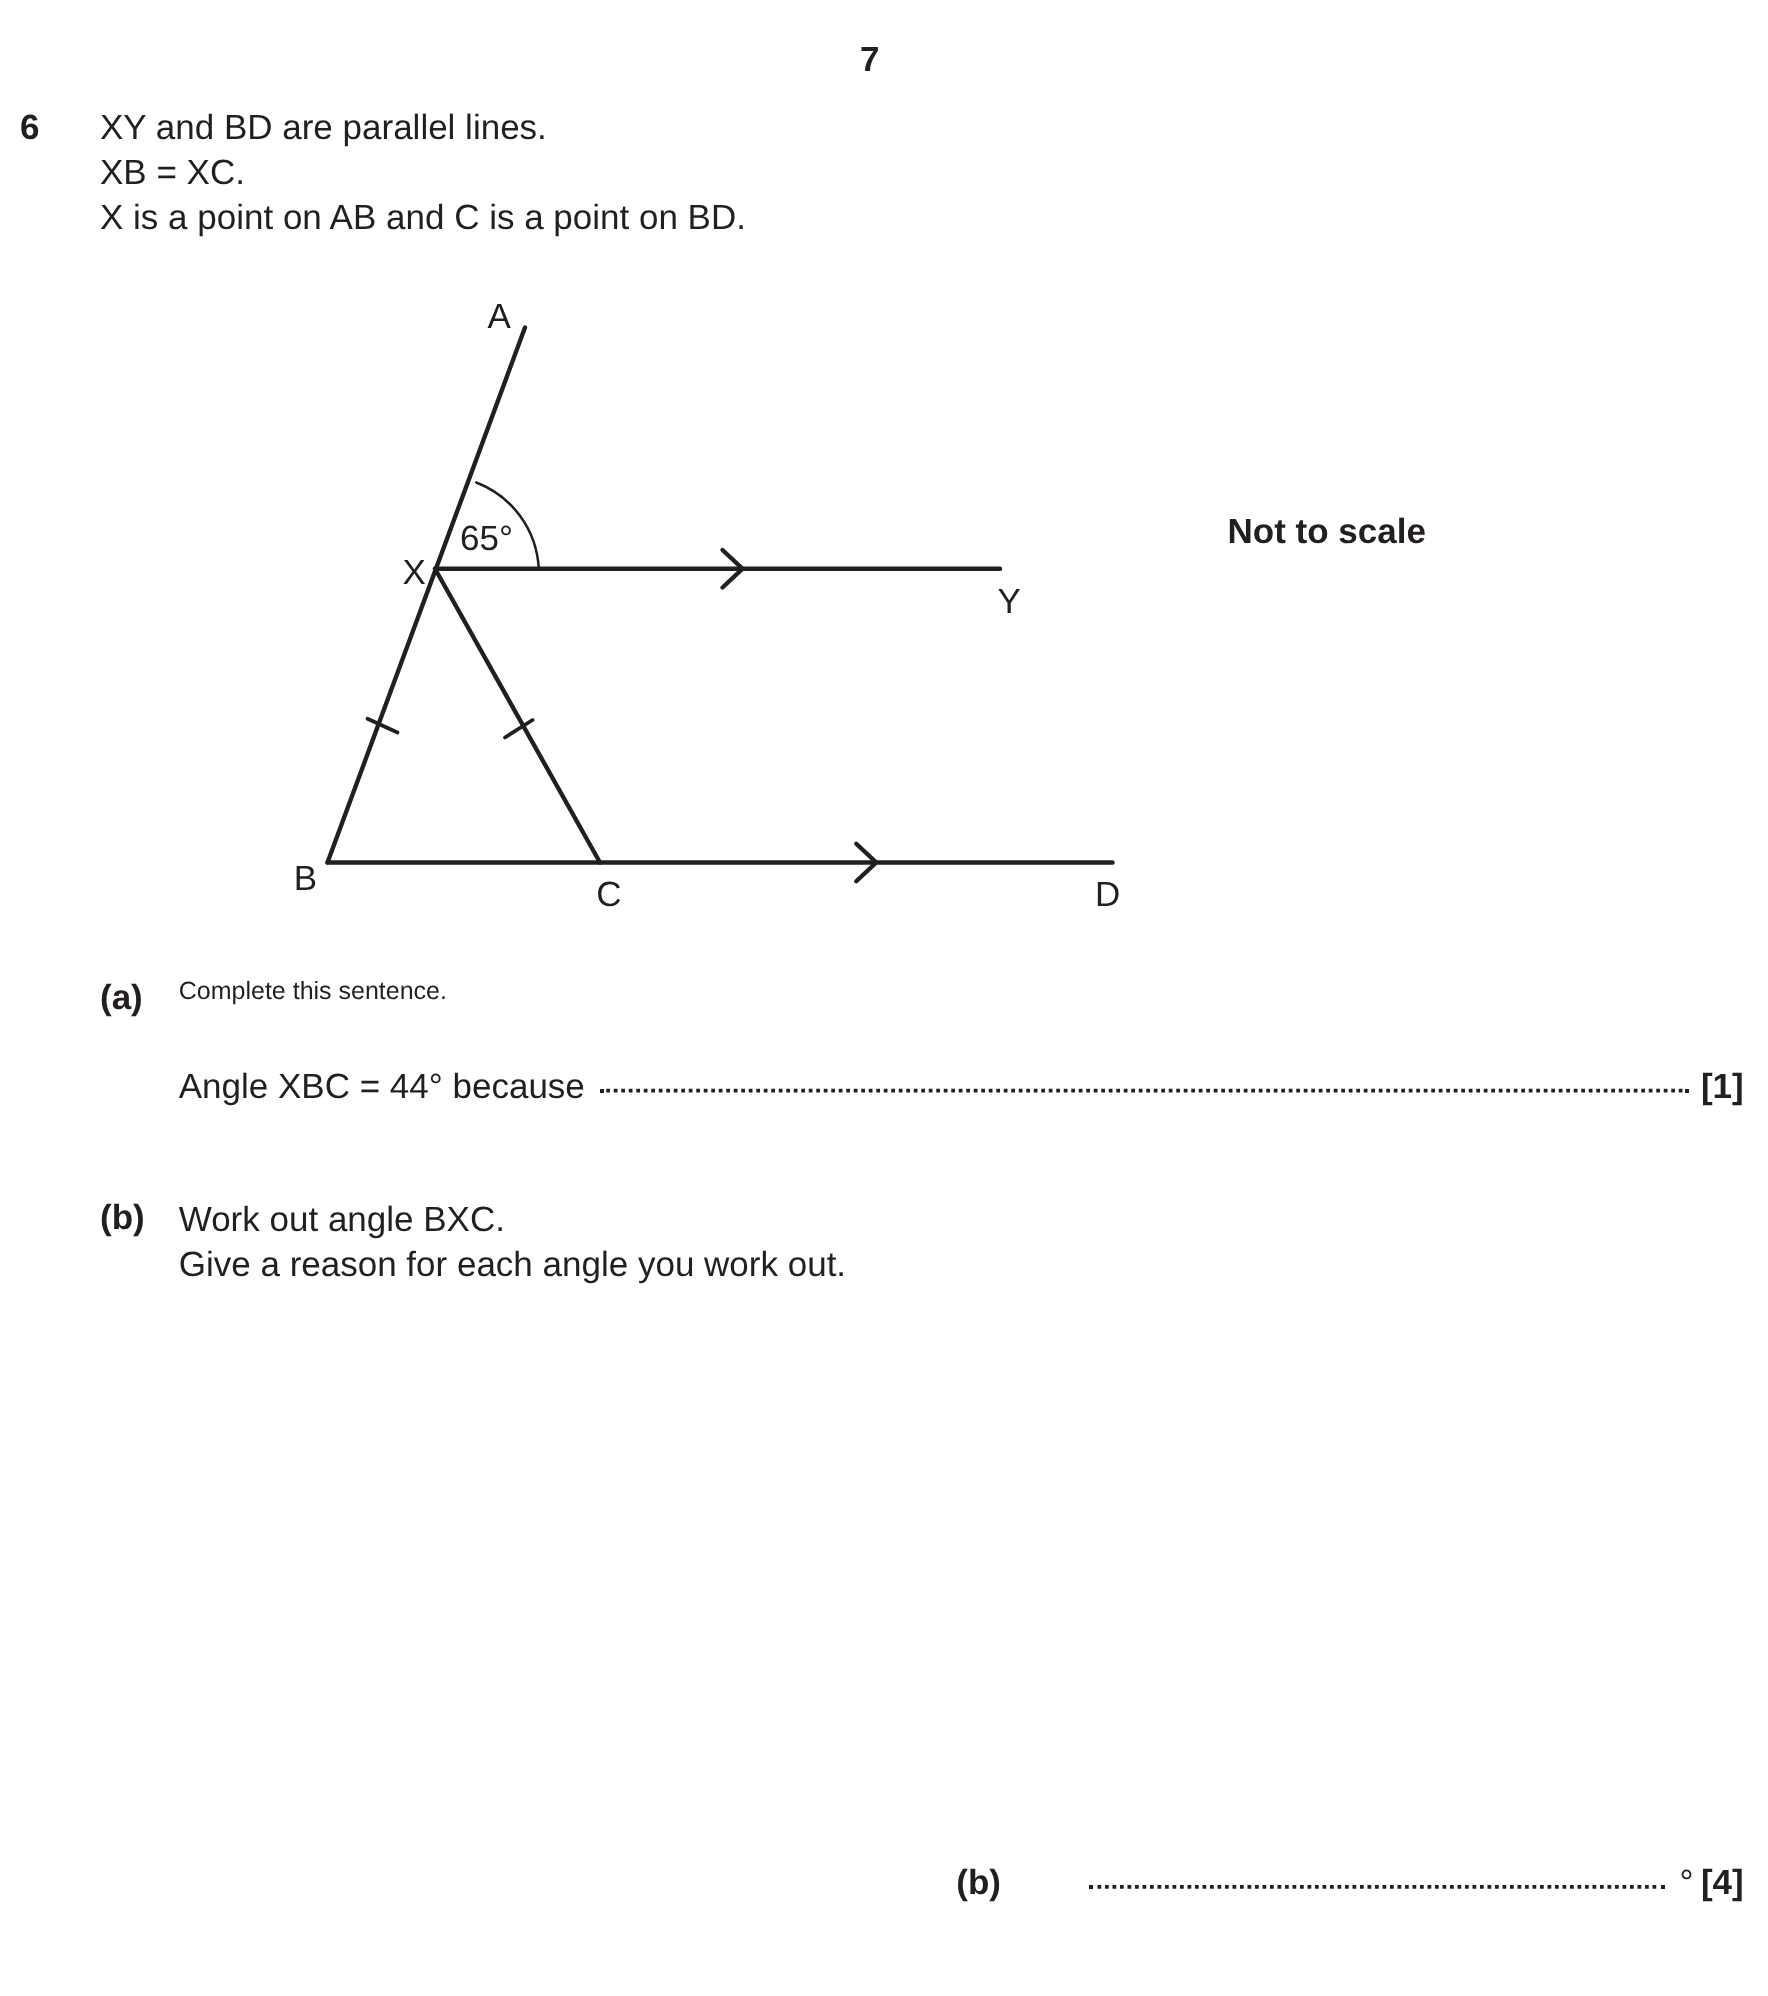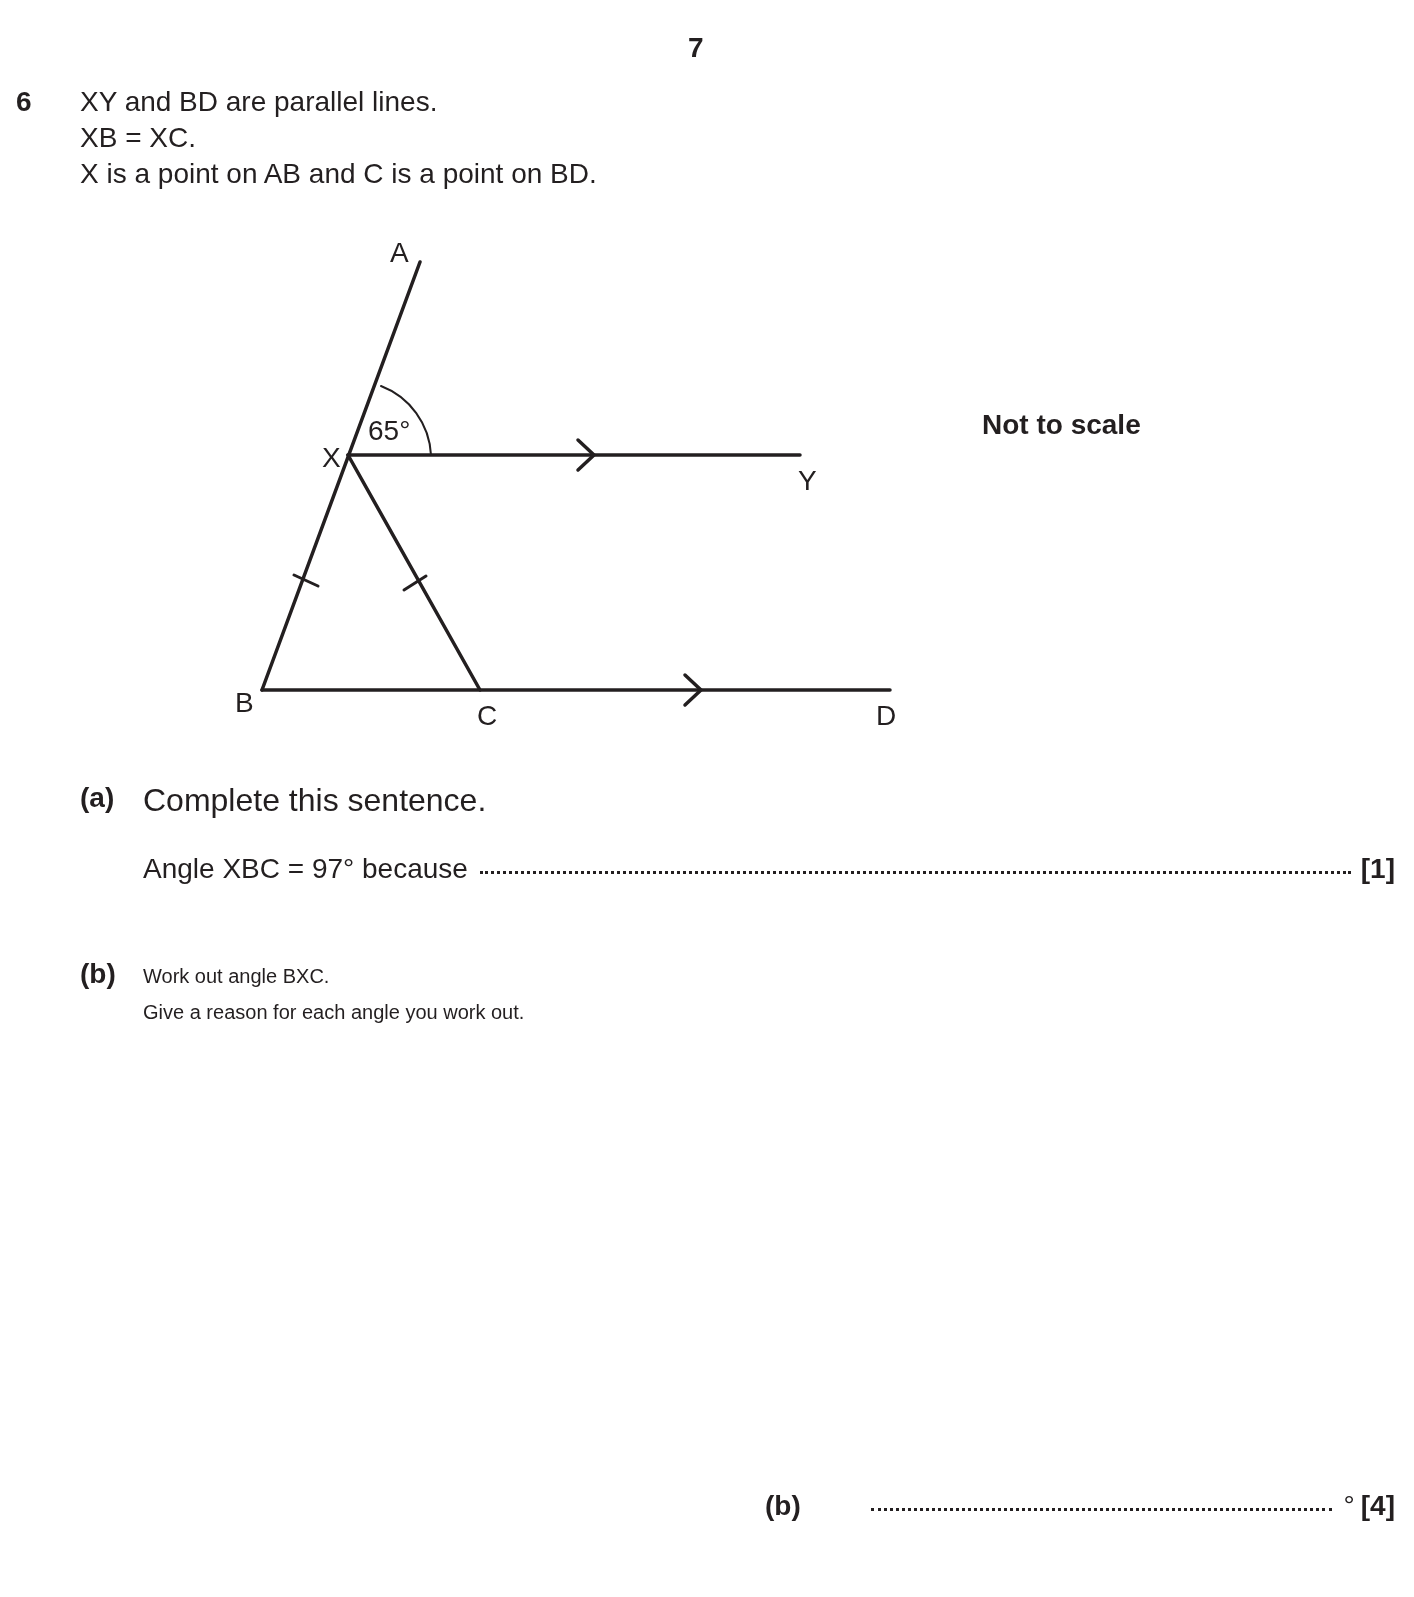--- a/index.html
+++ b/index.html
@@ -10,26 +10,26 @@
   .abs { position: absolute; white-space: nowrap; }
   .bold { font-weight: bold; }
   #page-num { left: 688px; top: 32px; font-size: 28px; font-weight: bold; }
   #qnum { left: 16px; top: 84px; font-size: 28px; font-weight: bold; line-height: 36px; }
   #stem { left: 80px; top: 84px; }
   #stem div { font-size: 28px; line-height: 36px; }
   #not-scale { left: 982px; top: 366px; font-size: 28px; font-weight: bold; margin-top: 43px; }
   svg#diagram { position: absolute; left: 0; top: 0; }
   .lbl { font-family: "Liberation Sans", sans-serif; font-size: 28px; fill: #231f20; }
   #part-a-label { left: 80px; top: 782px; font-size: 28px; font-weight: bold; }
-  #part-a-text { left: 143px; top: 782px; font-size: 32px; }
+  #part-a-text { left: 143px; top: 782px; font-size: 20px; }
   #part-a-line { left: 143px; top: 853px; font-size: 28px; width: 1252px; display: flex; align-items: baseline; }
   #part-a-line .fill { flex: 1; border-bottom: 3px dotted #231f20; margin: 0 10px 0 12px; transform: translateY(-4px); }
   #part-b-label { left: 80px; top: 958px; font-size: 28px; font-weight: bold; }
   #part-b-text { left: 143px; top: 958px; }
-  #part-b-text div { font-size: 20px; line-height: 36px; }
+  #part-b-text div { font-size: 28px; line-height: 36px; }
   #answer-b { left: 765px; top: 1490px; font-size: 28px; width: 630px; display: flex; align-items: baseline; }
   #answer-b .fill { width: 470px; border-bottom: 3px dotted #231f20; margin: 0 12px 0 70px; transform: translateY(-4px); }
 </style>
 </head>
 <body>
 
 <div id="page-num" class="abs">7</div>
 
 <div id="qnum" class="abs">6</div>
 <div id="stem" class="abs">
@@ -64,21 +64,21 @@
   <text class="lbl" x="477" y="725">C</text>
   <text class="lbl" x="876" y="725">D</text>
   <text class="lbl" x="368" y="440">65°</text>
 </svg>
 
 <div id="not-scale" class="abs">Not to scale</div>
 
 <div id="part-a-label" class="abs">(a)</div>
 <div id="part-a-text" class="abs">Complete this sentence.</div>
 <div id="part-a-line" class="abs">
-  <span>Angle XBC = 97° because</span>
+  <span>Angle XBC = 44° because</span>
   <span class="fill"></span>
   <span class="bold">[1]</span>
 </div>
 
 <div id="part-b-label" class="abs">(b)</div>
 <div id="part-b-text" class="abs">
   <div>Work out angle BXC.</div>
   <div>Give a reason for each angle you work out.</div>
 </div>
 

